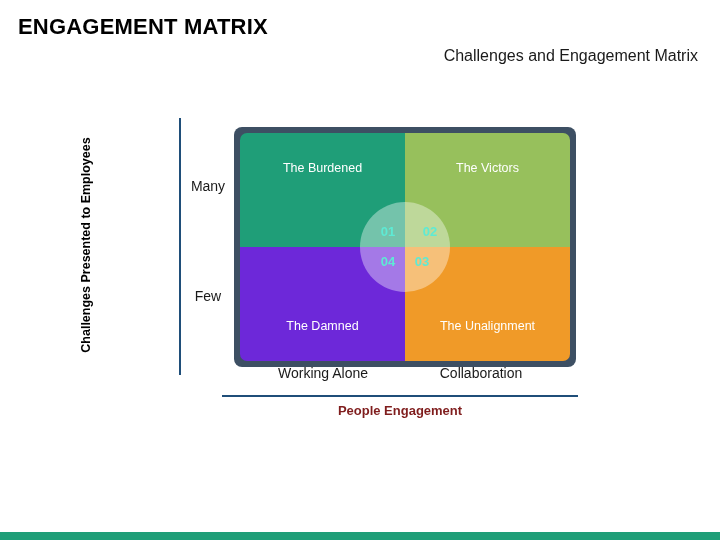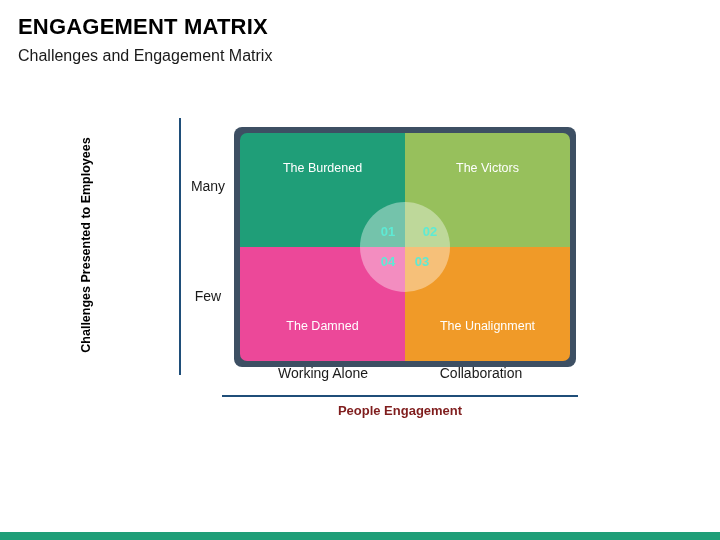--- a/index.html
+++ b/index.html
@@ -29,20 +29,21 @@
     letter-spacing: 0.2px;
     line-height: 1.15;
     margin: 0;
   }
   .subtitle {
     font-size: 16px;
     font-weight: normal;
     color: #1a1a1a;
     margin: 8px 0 0 0;
     line-height: 1.15;
+    text-align: right;
   }
 
   
   .chart-area {
     position: absolute;
     left: 0;
     top: 0;
     width: 720px;
     height: 540px;
   }
@@ -215,21 +216,21 @@
     <div class="matrix-inner">
 
       <div class="quad quad-tl" style="background:#1F9E78;">
         <span class="quad-label">The Burdened</span>
       </div>
 
       <div class="quad quad-tr" style="background:#97C05C;">
         <span class="quad-label">The Victors</span>
       </div>
 
-      <div class="quad quad-bl" style="background:#ec4899;">
+      <div class="quad quad-bl" style="background:#6d28d9;">
         <span class="quad-label">The Damned</span>
       </div>
 
       <div class="quad quad-br" style="background:#F09A28;">
         <span class="quad-label">The Unalignment</span>
       </div>
 
       <div class="center-circle"></div>
 
       <span class="badge badge-01">01</span>

